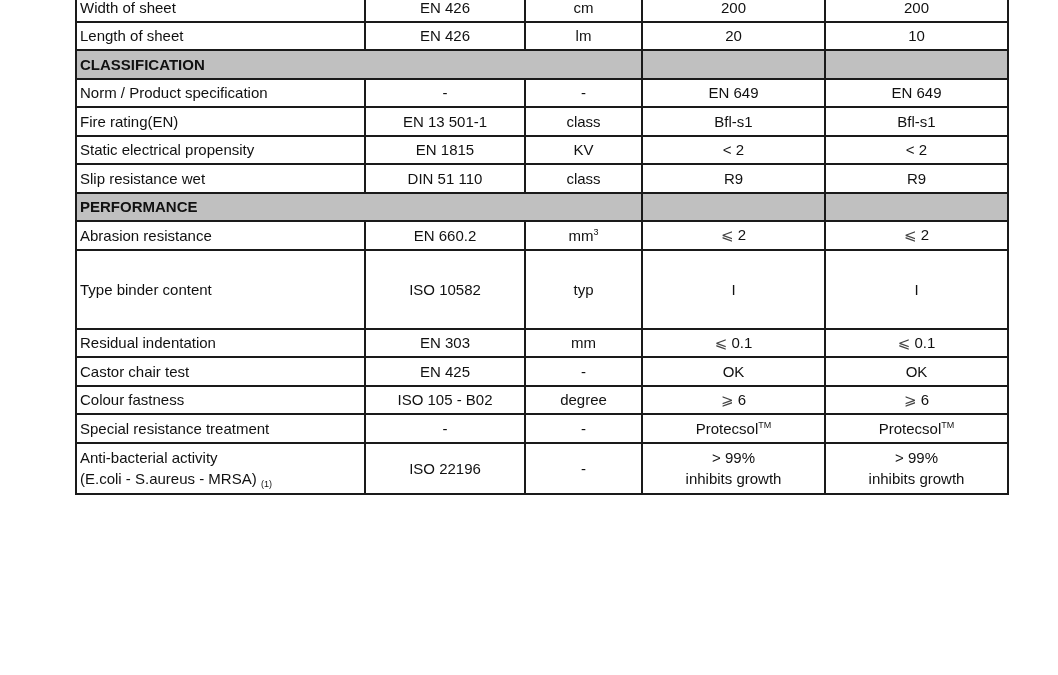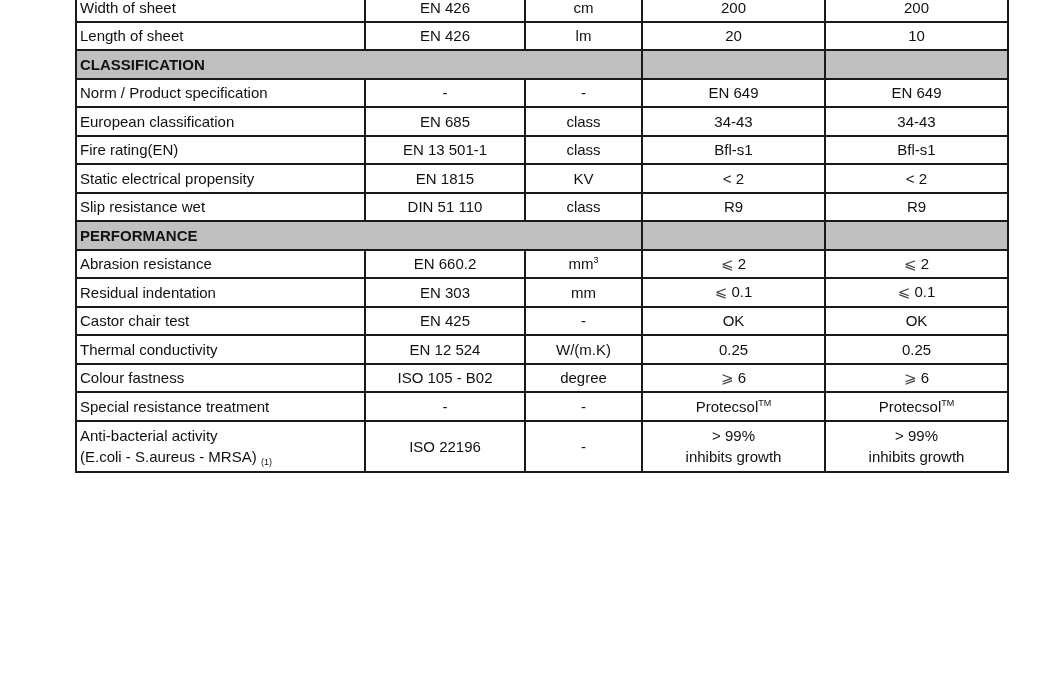--- a/index.html
+++ b/index.html
@@ -50,27 +50,20 @@
       <td></td>
     </tr>
     <tr>
       <td class="label">Norm / Product specification</td>
       <td>-</td>
       <td>-</td>
       <td>EN 649</td>
       <td>EN 649</td>
     </tr>
     <tr>
-      <td class="label">European classification</td>
-      <td>EN 685</td>
-      <td>class</td>
-      <td>34-43</td>
-      <td>34-43</td>
-    </tr>
-    <tr>
       <td class="label">Fire rating(EN)</td>
       <td>EN 13 501-1</td>
       <td>class</td>
       <td>Bfl-s1</td>
       <td>Bfl-s1</td>
     </tr>
     <tr>
       <td class="label">Static electrical propensity</td>
       <td>EN 1815</td>
       <td>KV</td>
@@ -89,40 +82,40 @@
       <td></td>
       <td></td>
     </tr>
     <tr>
       <td class="label">Abrasion resistance</td>
       <td>EN 660.2</td>
       <td><span>mm</span><sup>3</sup></td>
       <td><span class="cmp">⩽</span> <span>2</span></td>
       <td><span class="cmp">⩽</span> <span>2</span></td>
     </tr>
+    <tr class="tall">
+      <td class="label">Type binder content</td>
+      <td>ISO 10582</td>
+      <td>typ</td>
+      <td>I</td>
+      <td>I</td>
+    </tr>
     <tr>
       <td class="label">Residual indentation</td>
       <td>EN 303</td>
       <td>mm</td>
       <td><span class="cmp">⩽</span> <span>0.1</span></td>
       <td><span class="cmp">⩽</span> <span>0.1</span></td>
     </tr>
     <tr>
       <td class="label">Castor chair test</td>
       <td>EN 425</td>
       <td>-</td>
       <td>OK</td>
       <td>OK</td>
-    </tr>
-    <tr>
-      <td class="label">Thermal conductivity</td>
-      <td>EN 12 524</td>
-      <td>W/(m.K)</td>
-      <td>0.25</td>
-      <td>0.25</td>
     </tr>
     <tr>
       <td class="label">Colour fastness</td>
       <td>ISO 105 - B02</td>
       <td>degree</td>
       <td><span class="cmp">⩾</span> <span>6</span></td>
       <td><span class="cmp">⩾</span> <span>6</span></td>
     </tr>
     <tr>
       <td class="label">Special resistance treatment</td>

